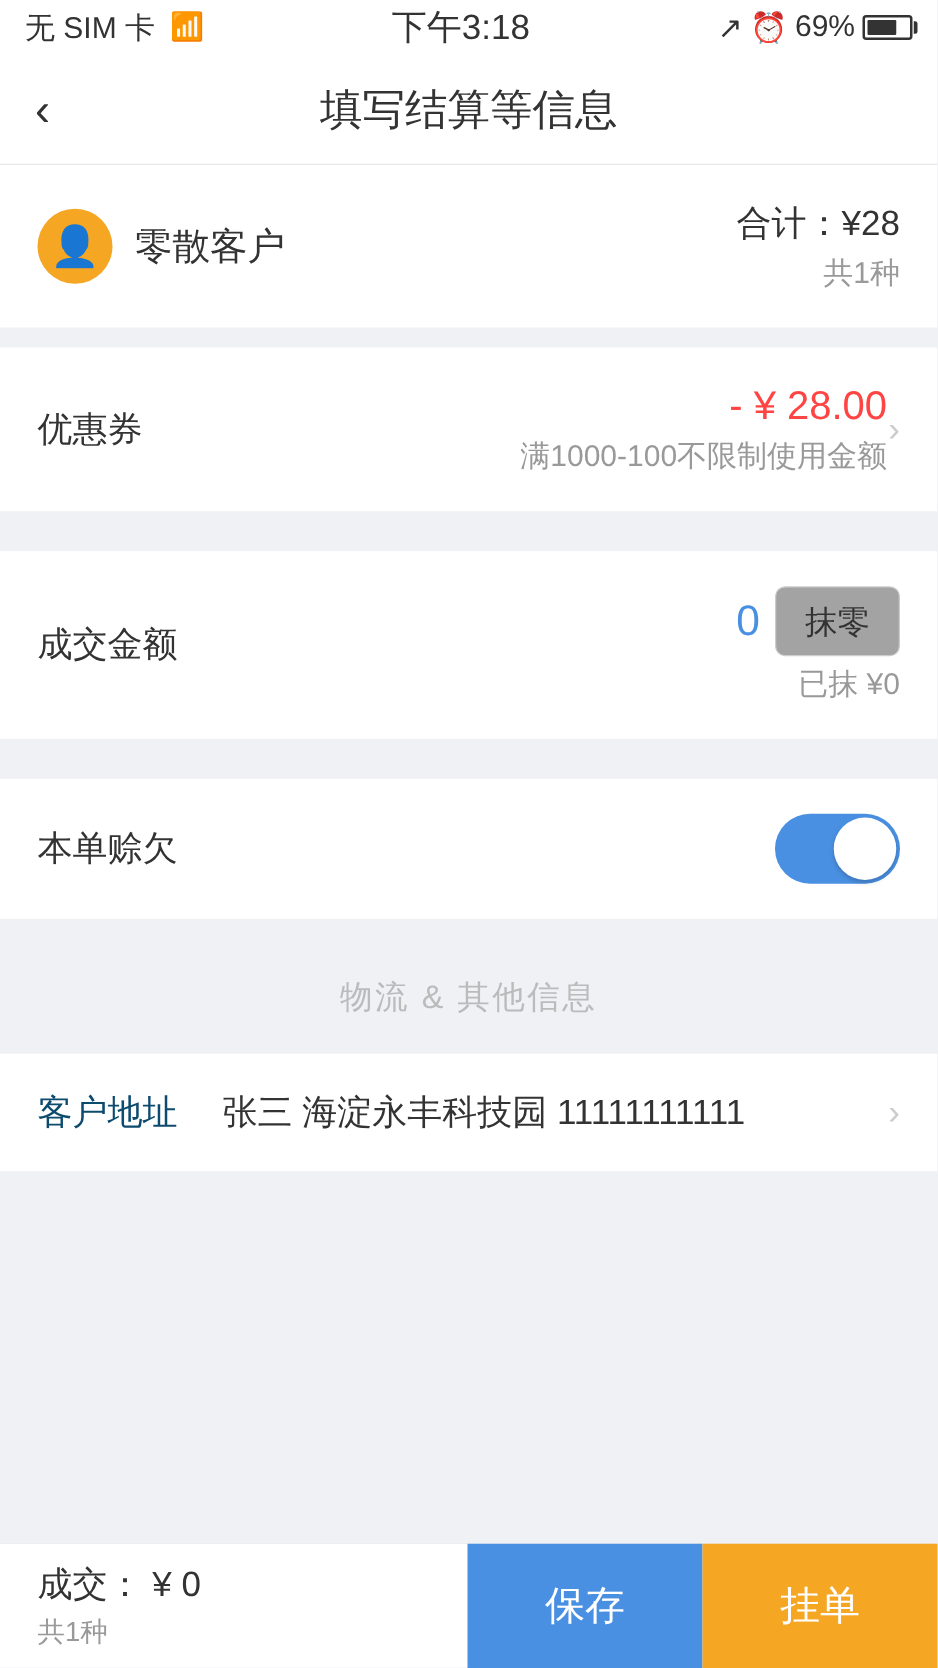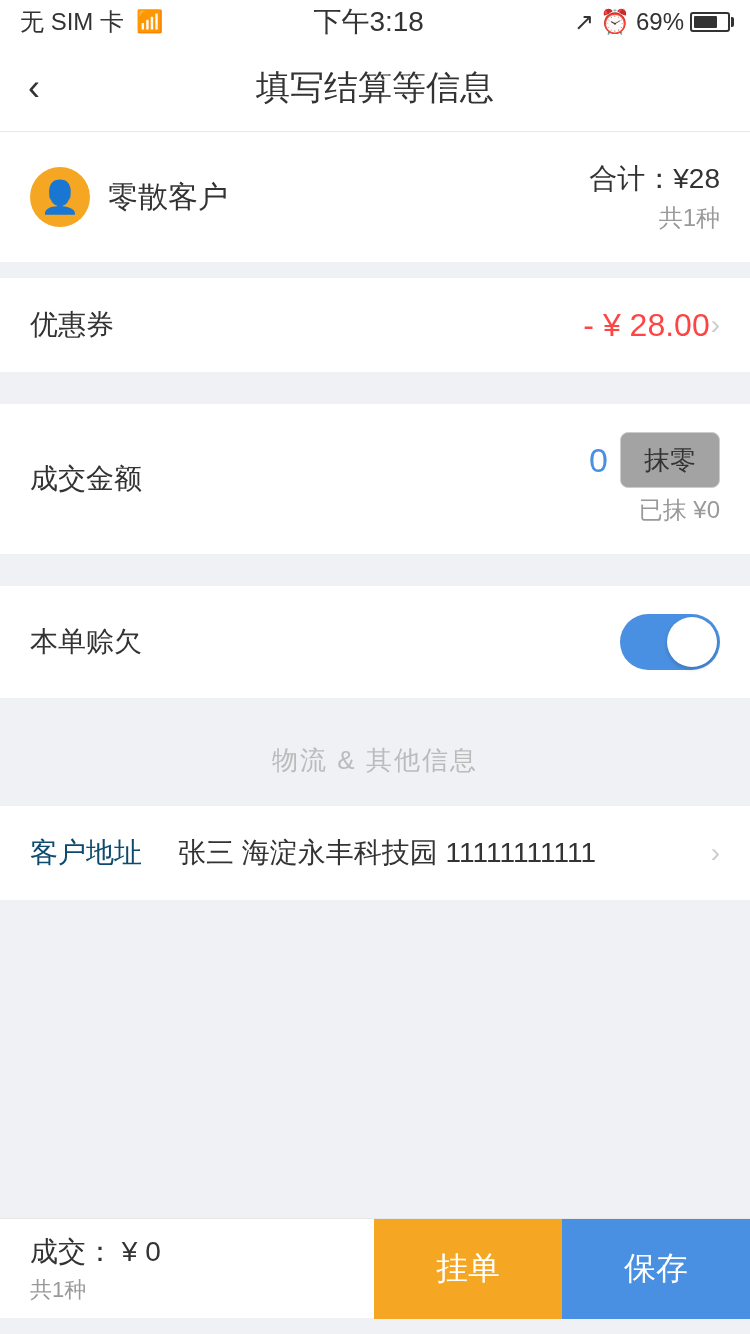--- a/index.html
+++ b/index.html
@@ -285,21 +285,21 @@
     }
     .address-value {
       font-size: 28px;
       color: #333;
       flex: 1;
     }
 
     
     .bottom-bar {
       position: fixed;
-      bottom: 16px;
+      bottom: 0;
       left: 0;
       width: 750px;
       height: 100px;
       background: #fff;
       display: flex;
       align-items: center;
       border-top: 1px solid #e8e8e8;
     }
     .bottom-info {
       flex: 1;
@@ -363,20 +363,21 @@
       <div class="total-count">共1种</div>
     </div>
   </div>
 
   <div class="list-section">
     <div class="list-row">
       <span class="row-label">优惠券</span>
       <div class="row-right">
         <div>
           <div class="row-value discount">- ¥ 28.00</div>
+          <div class="row-sub">满1000-100不限制使用金额</div>
         </div>
         <span class="row-chevron">›</span>
       </div>
     </div>
   </div>
 
   <div class="section-divider"></div>
 
   <div class="list-section">
     <div class="list-row">
@@ -422,15 +423,15 @@
 </div>
 
 <div class="bottom-bar">
   <div class="bottom-info">
     <div>
       <span>成交：</span>
       <span>¥ 0</span>
     </div>
     <div class="bottom-count">共1种</div>
   </div>
+  <div class="bottom-btn btn-blue">保存</div>
   <div class="bottom-btn btn-orange">挂单</div>
-  <div class="bottom-btn btn-blue">保存</div>
 </div>
 
 </body></html>

